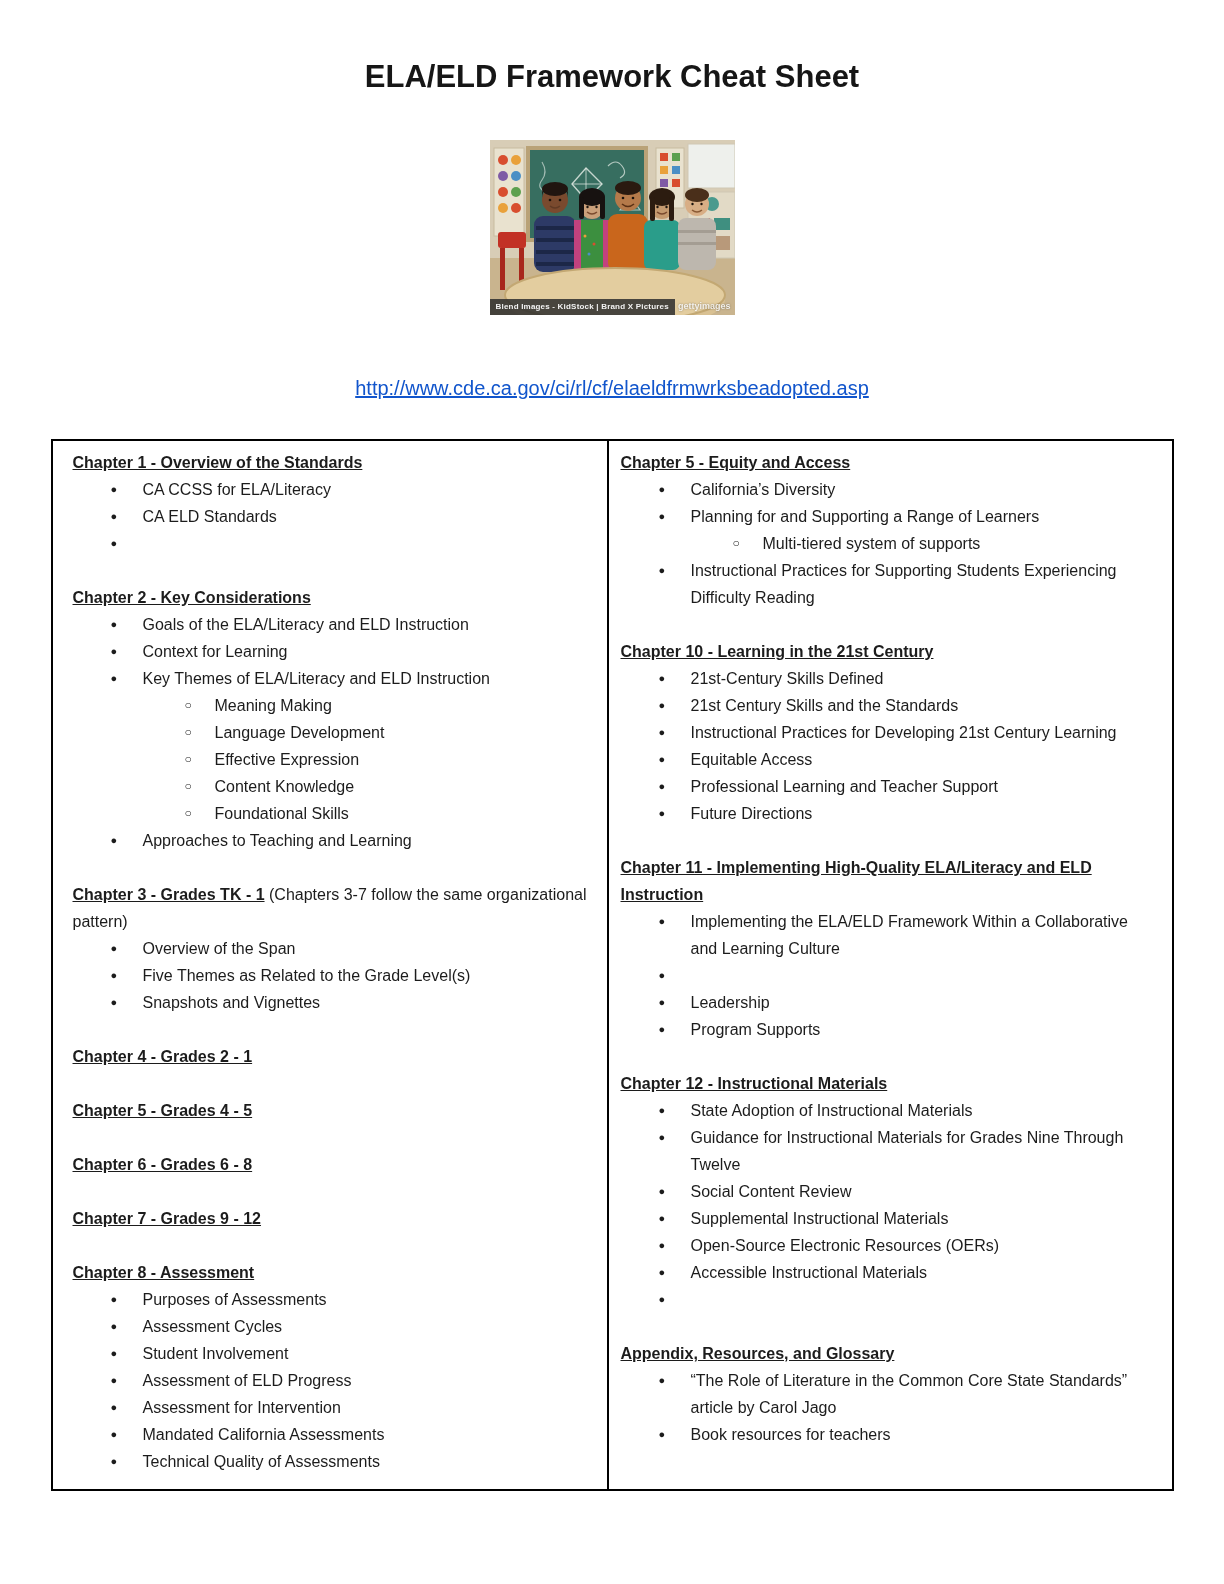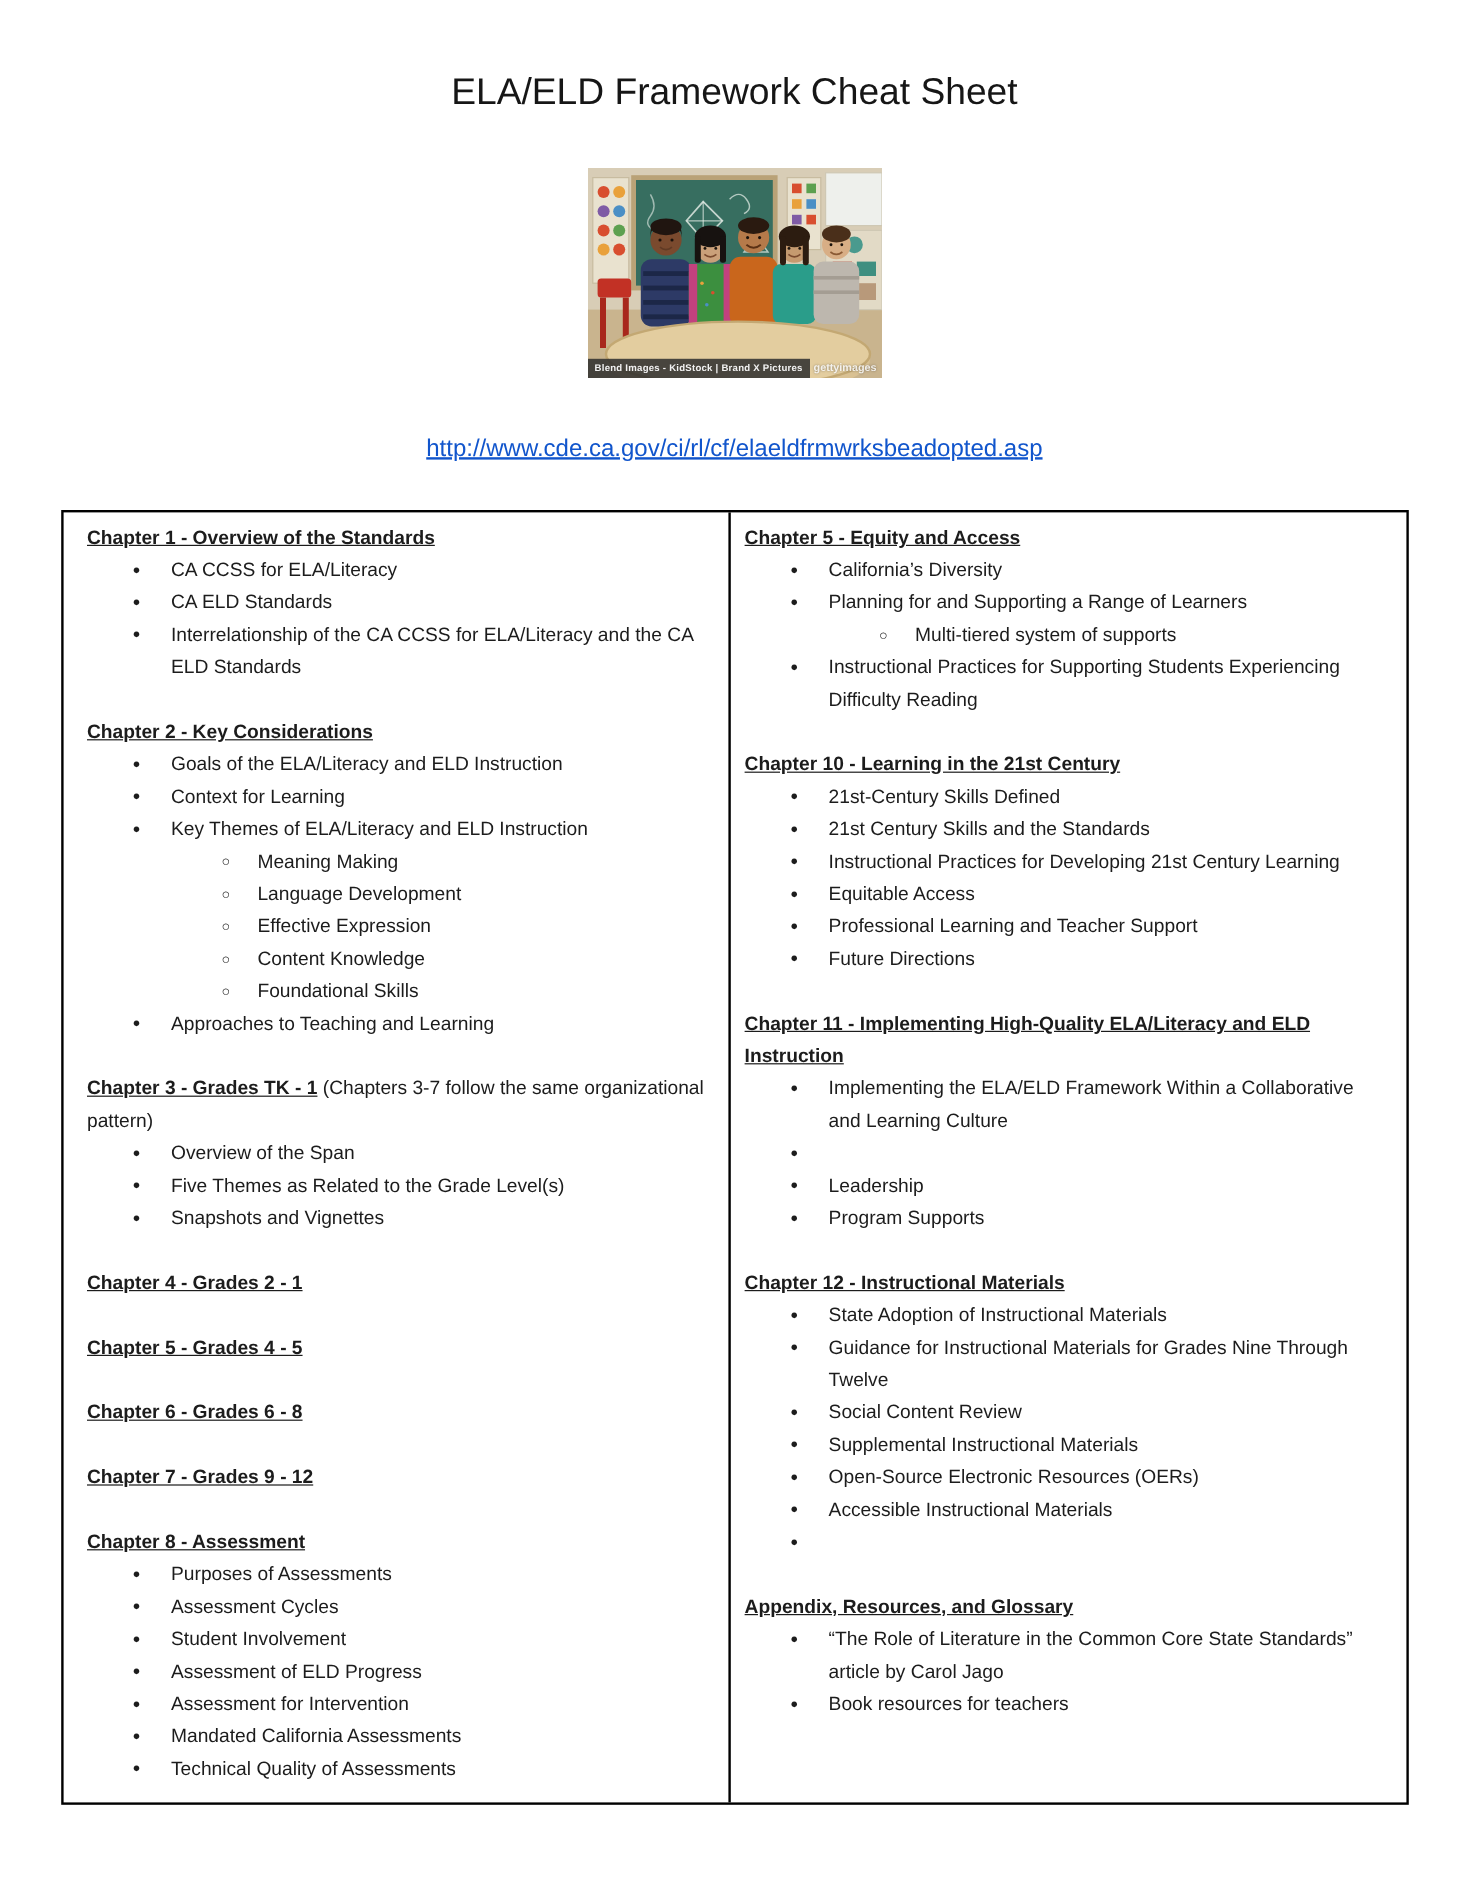--- a/index.html
+++ b/index.html
@@ -2,41 +2,41 @@
 <html><head>
 <meta charset="utf-8">
 <style>
   html, body { margin:0; padding:0; }
   body {
     width:1224px; height:1584px; background:#ffffff; overflow:hidden;
     font-family:"Liberation Sans", sans-serif; color:#1c1c1c;
   }
   .doc-title {
     margin:58px 0 0 0; text-align:center;
-    font-size:31px; font-weight:normal; line-height:38px; color:#161616;
+    font-size:31px; font-weight:bold; line-height:38px; color:#161616;
   }
   
   .photo-wrap {
     width:245px; height:175px; margin:44px auto 0; position:relative;
     overflow:hidden; background:#d8cdb6;
   }
   .photo-wrap svg { display:block; }
   .photo-credit-bar {
     position:absolute; left:0; bottom:0; height:16px;
     background:rgba(45,45,45,0.85); color:#f2f2f2;
     font-size:8px; line-height:16px; padding:0 6px; white-space:nowrap;
     font-weight:bold; letter-spacing:0.2px;
   }
   .photo-watermark {
     position:absolute; right:4px; bottom:1px; height:16px;
     color:rgba(255,255,255,0.85); font-size:9px; line-height:16px;
     font-weight:bold; text-shadow:0 0 2px rgba(0,0,0,0.4);text-align:right;
   }
   
-  .link-row { margin-top:46px; text-align:center; font-size:20px; line-height:26px; }
+  .link-row { margin-top:60px; text-align:center; font-size:20px; line-height:26px; }
   .link-row a { color:#1155cc; text-decoration:underline; }
   
   .sheet-table {
     width:1123px; margin:38px auto 0; border:2px solid #000;
     display:flex; box-sizing:border-box; background:#fff;
   }
   .col {
     box-sizing:border-box; font-size:16px; line-height:27px; color:#1c1c1c;
   }
   .col.left  { width:556px; border-right:2px solid #000; padding:8px 10px 14px 20px; }
@@ -171,21 +171,20 @@
         <div class="item l1">
           <span class="bullet">●</span>
           <span class="item-text">CA CCSS for ELA/Literacy</span>
         </div>
         <div class="item l1">
           <span class="bullet">●</span>
           <span class="item-text">CA ELD Standards</span>
         </div>
         <div class="item l1">
           <span class="bullet">●</span>
-          <span class="item-text">Interrelationship of the CA CCSS for ELA/Literacy and the CA ELD Standards</span>
         </div>
       </div>
       <div class="section">
         <p class="heading"><span class="head-main">Chapter 2 - Key Considerations</span></p>
         <div class="item l1">
           <span class="bullet">●</span>
           <span class="item-text">Goals of the ELA/Literacy and ELD Instruction</span>
         </div>
         <div class="item l1">
           <span class="bullet">●</span>

